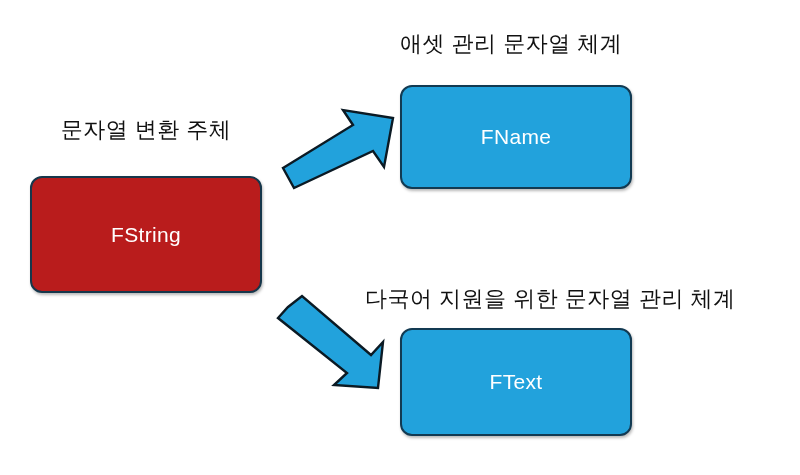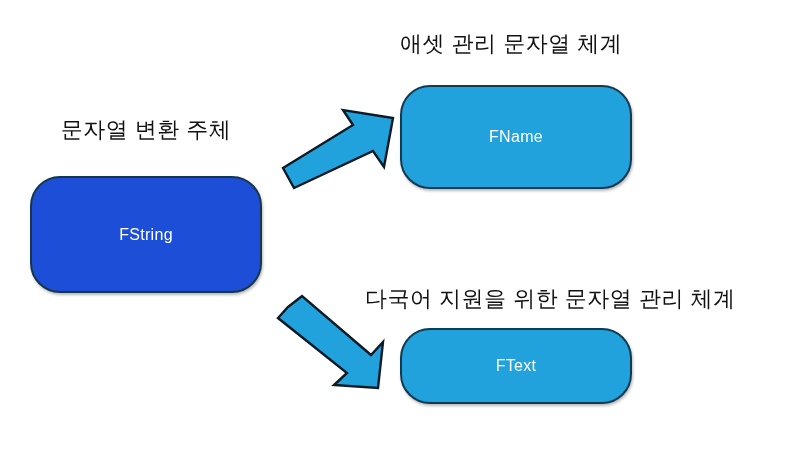--- a/index.html
+++ b/index.html
@@ -30,46 +30,46 @@
     letter-spacing: 0.5px;
     line-height: 1;
   }
   #caption-fname  { left: 400px; top: 33px;  width: 232px; text-align: left; }
   #caption-fstring{ left: 30px;  top: 119px; width: 232px; text-align: center; }
   #caption-ftext  { left: 365px; top: 288px; width: 300px; text-align: center; }
 
   
   .node {
     position: absolute;
-    border-radius: 30px;
+    border-radius: 12px;
     display: flex;
     align-items: center;
     justify-content: center;
     box-sizing: border-box;
     color: #ffffff;
-    font-size: 16px;
+    font-size: 21px;
     font-weight: 400;
     letter-spacing: 0.3px;
     box-shadow: 1px 2px 3px rgba(0,0,0,0.28);
   }
   #node-fstring {
     left: 30px;  top: 176px;
     width: 232px; height: 117px;
-    background: #1d4ed8;
+    background: #b91c1c;
     border: 2px solid #16374B;
   }
   #node-fname {
     left: 400px; top: 85px;
     width: 232px; height: 104px;
     background: #22A2DC;
     border: 2px solid #123A52;
   }
   #node-ftext {
     left: 400px; top: 328px;
-    width: 232px; height: 76px;
+    width: 232px; height: 108px;
     background: #22A2DC;
     border: 2px solid #123A52;
   }
 
   
   #arrow-layer {
     position: absolute;
     left: 0; top: 0;
     width: 800px; height: 475px;
     pointer-events: none;

